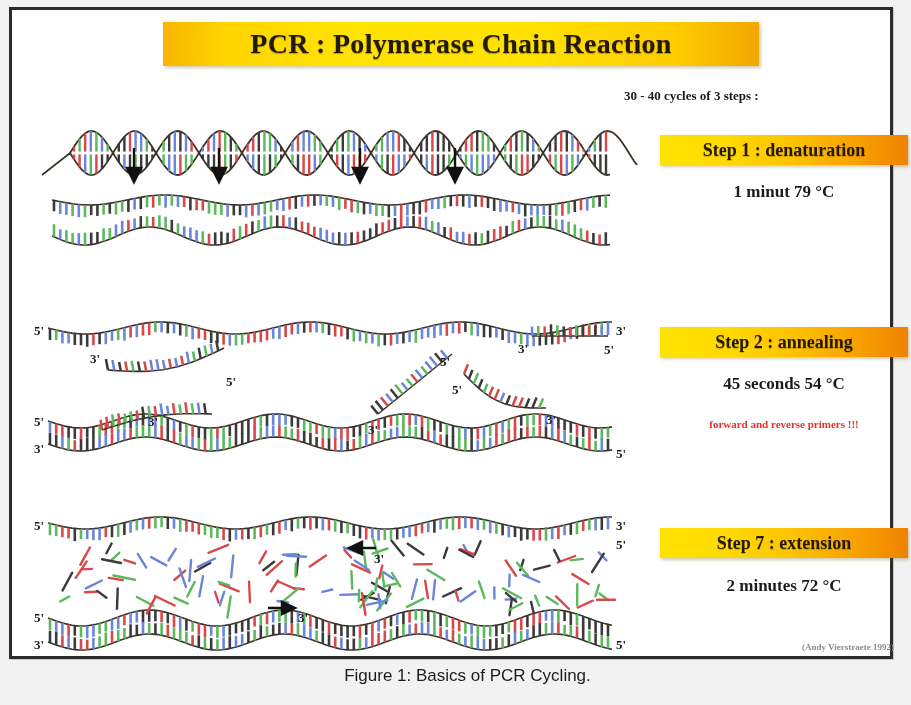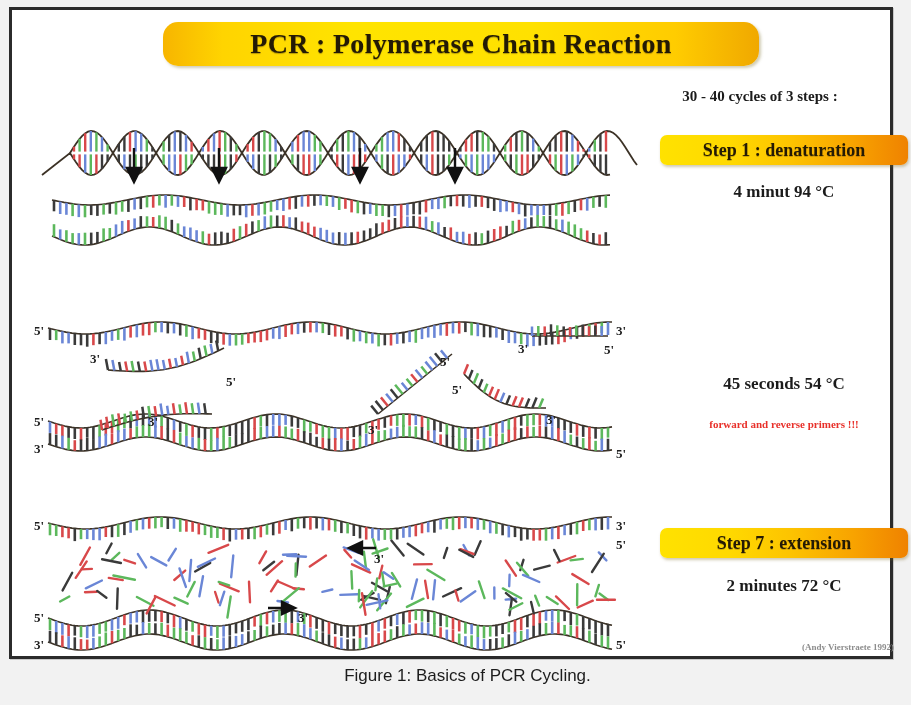--- a/index.html
+++ b/index.html
@@ -38,55 +38,52 @@
   #title-banner {
     position: absolute;
     left: 151px;
     top: 12px;
     width: 596px;
     height: 44px;
     background: linear-gradient(90deg,
         #f7b500 0%, #ffd400 10%, #ffe400 32%,
         #ffe100 62%, #ffcc00 86%, #f0a800 100%);
     box-shadow: 2px 2px 3px rgba(120,110,40,.35);
-    border-radius: 15px;
   }
   #title-text {
     position: absolute;
     left: 0; right: 0; top: 50%;
     transform: translateY(-50%);
     text-align: center;
     font-family: "Liberation Serif", serif;
     font-weight: bold;
     font-size: 28px;
     letter-spacing: .3px;
     color: #231a05;
     text-shadow: 0 1px 1px rgba(90,70,10,.45);
     white-space: nowrap;
   }
   
   .cycles-line {
     position: absolute;
     left: 612px;
     top: 78px;
     width: 272px;
-    text-align: center;
     font-weight: bold;
-    font-size: 15px;
+    font-size: 13px;
     color: #1b1b1b;
     white-space: nowrap;
   }
   .step-badge {
     position: absolute;
     height: 30px;
     background: linear-gradient(90deg,
         #ffe200 0%, #ffd900 28%, #fdc400 52%,
         #f8a300 78%, #ef8200 100%);
     box-shadow: 1px 2px 3px rgba(120,100,30,.35);
-    border-radius: 7px;
   }
   .step-badge span {
     position: absolute;
     left: 0; right: 0; top: 50%;
     transform: translateY(-50%);
     text-align: center;
     font-weight: bold;
     font-size: 18px;
     color: #241a04;
     text-shadow: 0 1px 0 rgba(120,90,10,.35);
@@ -1269,22 +1266,25 @@
 
     <div id="title-banner">
       <div id="title-text">PCR : Polymerase Chain Reaction</div>
     </div>
 
     <div class="cycles-line">30 - 40 cycles of 3 steps :</div>
 
     <div class="step-badge" id="badge-1" style="left: 648px; top: 125px; width: 248px;">
       <span>Step 1 : denaturation</span>
     </div>
-    <div class="step-detail" id="detail-1" style="left: 648px; top: 172px; width: 248px;">4 minut 94 °C</div>
+    <div class="step-detail" id="detail-1" style="left: 648px; top: 172px; width: 248px;">1 minut 79 °C</div>
 
+    <div class="step-badge" id="badge-2" style="left: 648px; top: 317px; width: 248px;">
+      <span>Step 2 : annealing</span>
+    </div>
     <div class="step-detail" id="detail-2" style="left: 648px; top: 364px; width: 248px;">45 seconds 54 °C</div>
     <div class="step-note" id="note-2" style="left: 648px; top: 408px; width: 248px;">forward and reverse primers !!!</div>
 
     <div class="step-badge" id="badge-3" style="left: 648px; top: 518px; width: 248px;">
       <span>Step 7 : extension</span>
     </div>
     <div class="step-detail" id="detail-3" style="left: 648px; top: 566px; width: 248px;">2 minutes 72 °C</div>
 
     <div id="credit">(Andy Vierstraete 1992)</div>
 

